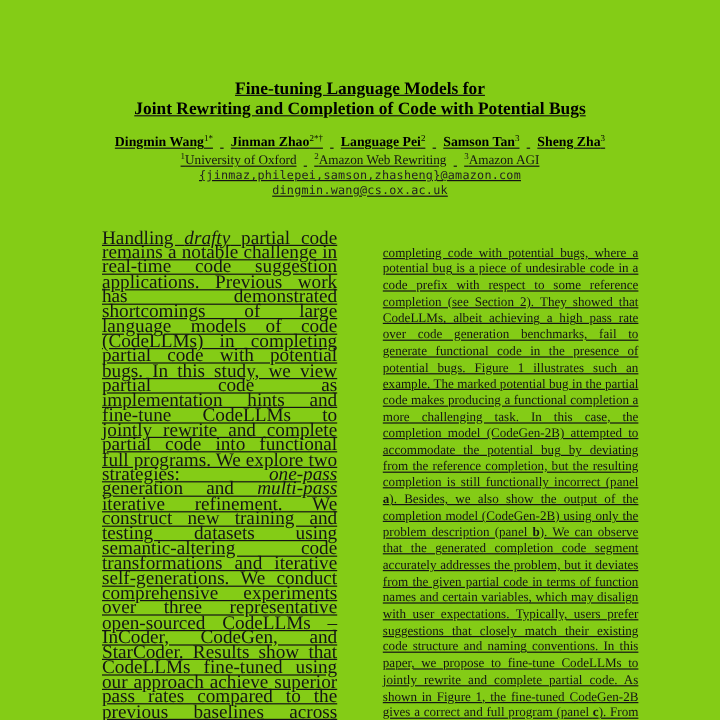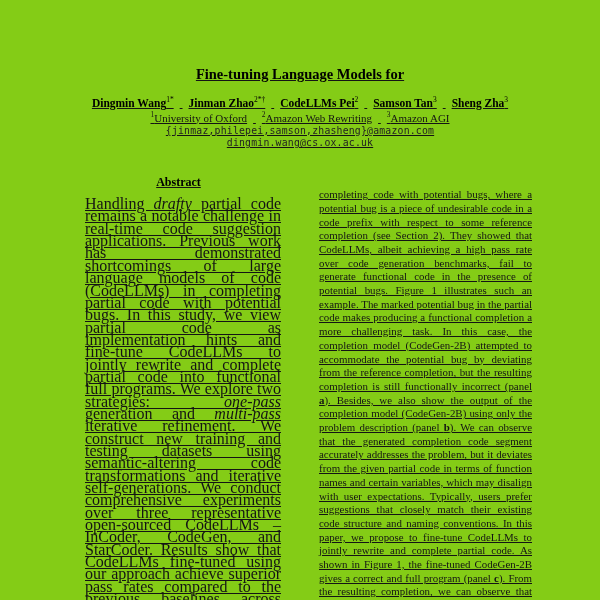--- a/index.html
+++ b/index.html
@@ -92,44 +92,44 @@
   b { font-weight: bold; }
 </style>
 </head>
 <body>
 
 <div class="page">
 
   <header>
     <h1 class="title">
       <span class="tline">Fine-tuning Language Models for</span>
+      <span class="tline">Joint Rewriting and Completion of Code with Potential Bugs</span>
     </h1>
 
     <div class="authors">
       <span class="author"><span>Dingmin Wang</span><sup>1*</sup></span>
       <span class="author"><span>Jinman Zhao</span><sup>2*†</sup></span>
-      <span class="author"><span>CodeLLMs Pei</span><sup>2</sup></span>
+      <span class="author"><span>Language Pei</span><sup>2</sup></span>
       <span class="author"><span>Samson Tan</span><sup>3</sup></span>
       <span class="author"><span>Sheng Zha</span><sup>3</sup></span>
     </div>
 
     <div class="affils">
       <span class="affil"><sup>1</sup><span>University of Oxford</span></span>
       <span class="affil"><sup>2</sup><span>Amazon Web Rewriting</span></span>
       <span class="affil"><sup>3</sup><span>Amazon AGI</span></span>
     </div>
 
     <div class="email">{jinmaz,philepei,samson,zhasheng}@amazon.com</div>
     <div class="email">dingmin.wang@cs.ox.ac.uk</div>
   </header>
 
   <main class="columns">
 
     <section class="col left">
-      <h2 class="abs-head">Abstract</h2>
       <p class="abs-body"><span>Handling </span><i>drafty</i><span> partial code remains a notable challenge in real-time code suggestion applications. Previous work has demonstrated shortcomings of large language models of code (CodeLLMs) in completing partial code with potential bugs. In this study, we view partial code as implementation hints and fine-tune CodeLLMs to jointly rewrite and complete partial code into functional full programs. We explore two strategies: </span><i>one-pass</i><span> generation and </span><i>multi-pass</i><span> iterative refinement. We construct new training and testing datasets using semantic-altering code transformations and iterative self-generations. We conduct comprehensive experiments over three representative open-sourced CodeLLMs – InCoder, CodeGen, and StarCoder. Results show that CodeLLMs fine-tuned using our approach achieve superior pass rates compared to the previous baselines across existing and newly-created benchmarks, effectively handle both potentially buggy and clean code, and largely preserve the integrity of the original partial implementations. We further present findings on the properties of the potential bugs we tested and on the design choices of our methods.</span></p>
 
       <p class="body-text">Large language models of code (CodeLLMs), i.e. large language models trained on vast repositories of code, have demonstrated remarkable</p>
     </section>
 
     <section class="col right">
       <p class="body-text"><span>completing code with potential bugs, where a potential bug is a piece of undesirable code in a code prefix with respect to some reference completion (see Section 2). They showed that CodeLLMs, albeit achieving a high pass rate over code generation benchmarks, fail to generate functional code in the presence of potential bugs. Figure 1 illustrates such an example. The marked potential bug in the partial code makes producing a functional completion a more challenging task. In this case, the completion model (CodeGen-2B) attempted to accommodate the potential bug by deviating from the reference completion, but the resulting completion is still functionally incorrect (panel </span><b>a</b><span>). Besides, we also show the output of the completion model (CodeGen-2B) using only the problem description (panel </span><b>b</b><span>). We can observe that the generated completion code segment accurately addresses the problem, but it deviates from the given partial code in terms of function names and certain variables, which may disalign with user expectations. Typically, users prefer suggestions that closely match their existing code structure and naming conventions. In this paper, we propose to fine-tune CodeLLMs to jointly rewrite and complete partial code. As shown in Figure 1, the fine-tuned CodeGen-2B gives a correct and full program (panel </span><b>c</b><span>). From the resulting completion, we can observe that the program aligns well with the given</span></p>
     </section>
 
   </main>

